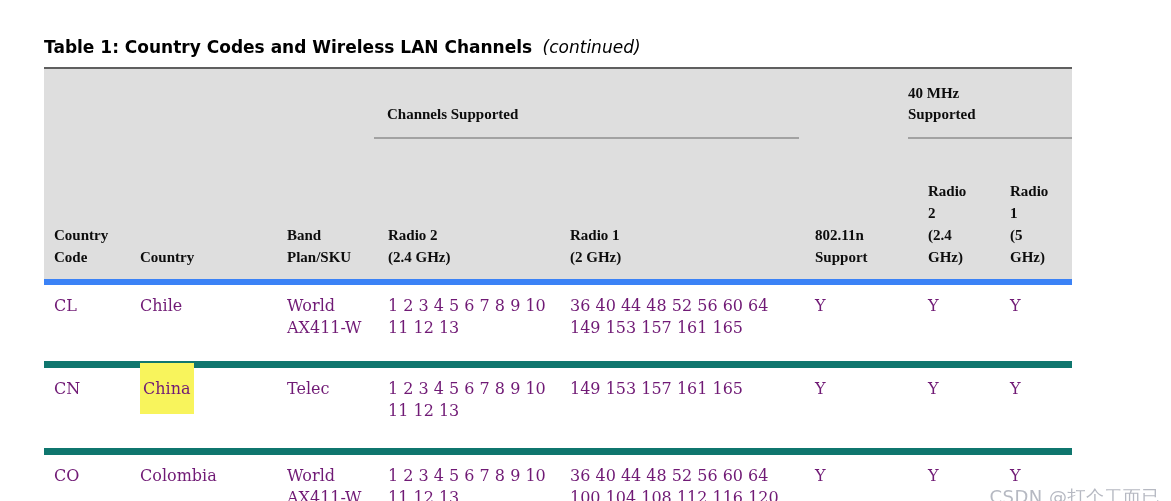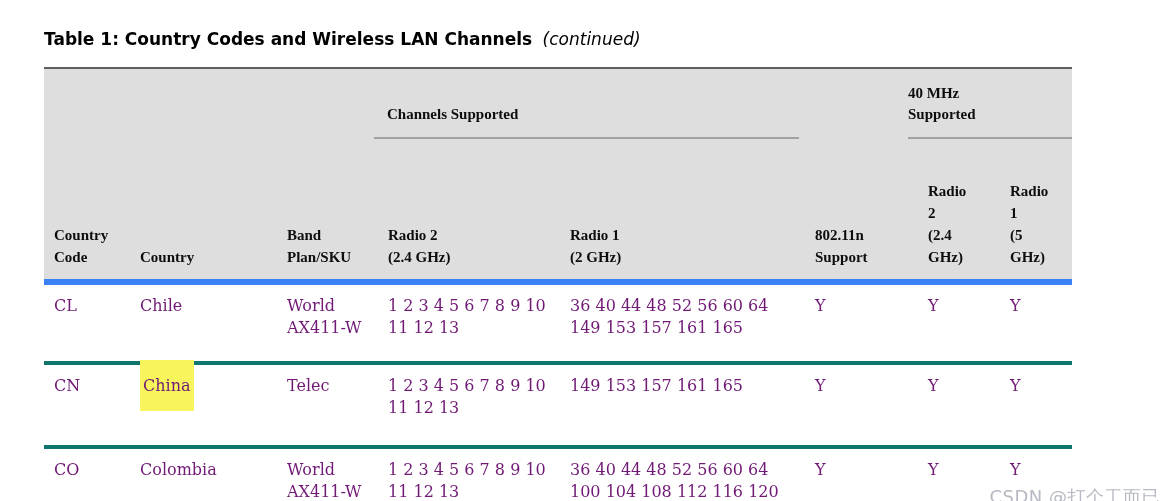--- a/index.html
+++ b/index.html
@@ -1,21 +1,21 @@
 <!DOCTYPE html>
 <html><head>
 <meta charset="utf-8">
 <style>
   html,body{margin:0;padding:0;background:#ffffff;}
   .page{
     position:relative;width:1171px;height:501px;background:#ffffff;
     overflow:hidden;font-family:"DejaVu Sans",sans-serif;
   }
   
-  .title{position:absolute;left:44px;top:29px;font-size:17px;color:#000;white-space:nowrap;}
+  .title{position:absolute;left:44px;top:37px;font-size:17px;color:#000;white-space:nowrap;}
   .title .tb{font-weight:bold;}
   .title .ti{font-style:italic;font-weight:normal;margin-left:5px;}
   
   table.tbl{
     position:absolute;left:44px;top:67px;width:1028px;
     border-collapse:collapse;table-layout:fixed;
     border-top:2px solid #5f5f5f;
   }
   thead th{
     background:#dedede;font-size:15px;font-weight:bold;color:#0d0d0d;
@@ -35,21 +35,21 @@
   tr.hrow th.c1{padding-left:10px;}
   tbody td{
     vertical-align:top;padding:10px 0 0 6px;
     font-family:"DejaVu Serif",serif;font-size:16px;line-height:22px;
     color:#701a75;white-space:pre-line;
   }
   tbody td.c1{padding-left:10px;}
   tbody tr.r1 td{height:66px;}
   tbody tr.r2 td{height:70px;}
   tbody tr.r3 td{height:120px;}
-  tbody tr + tr td{border-top:4px solid #0f766e;}
+  tbody tr + tr td{border-top:7px solid #0f766e;}
   .hl{background:#f8f45c;padding:16px 3px;}
   
   .watermark{
     position:absolute;top:485px;right:11px;
     font-size:18px;color:#b6b9c2;letter-spacing:0.5px;white-space:nowrap;
   }
 </style>
 </head>
 <body>
 

